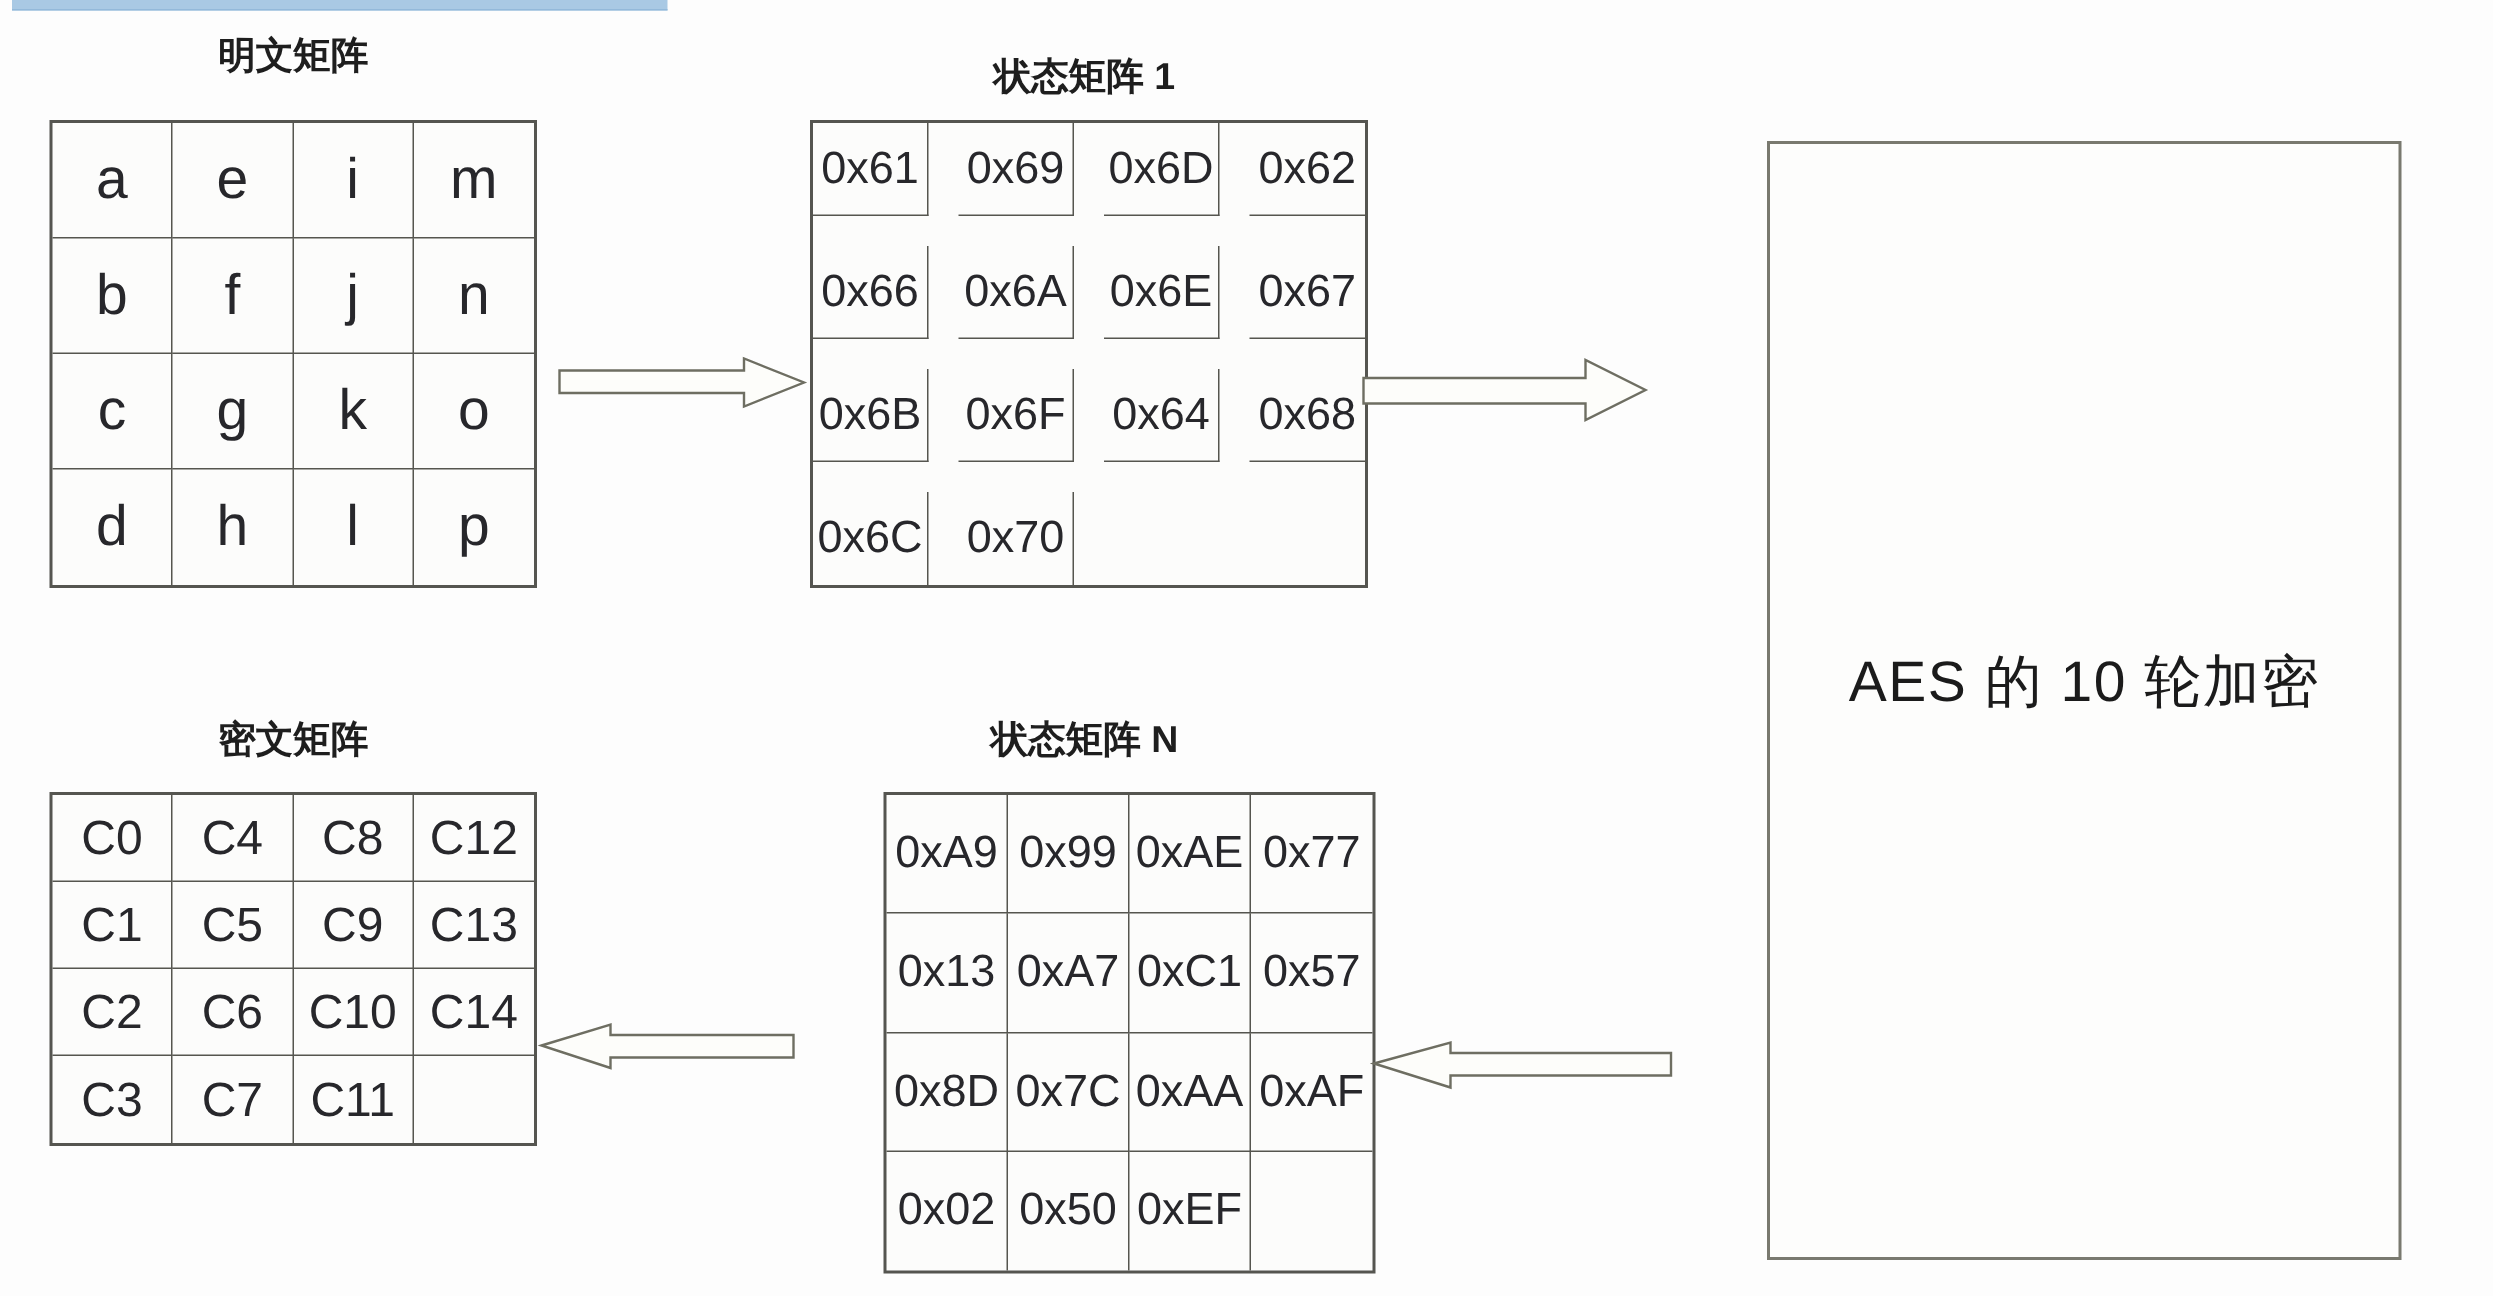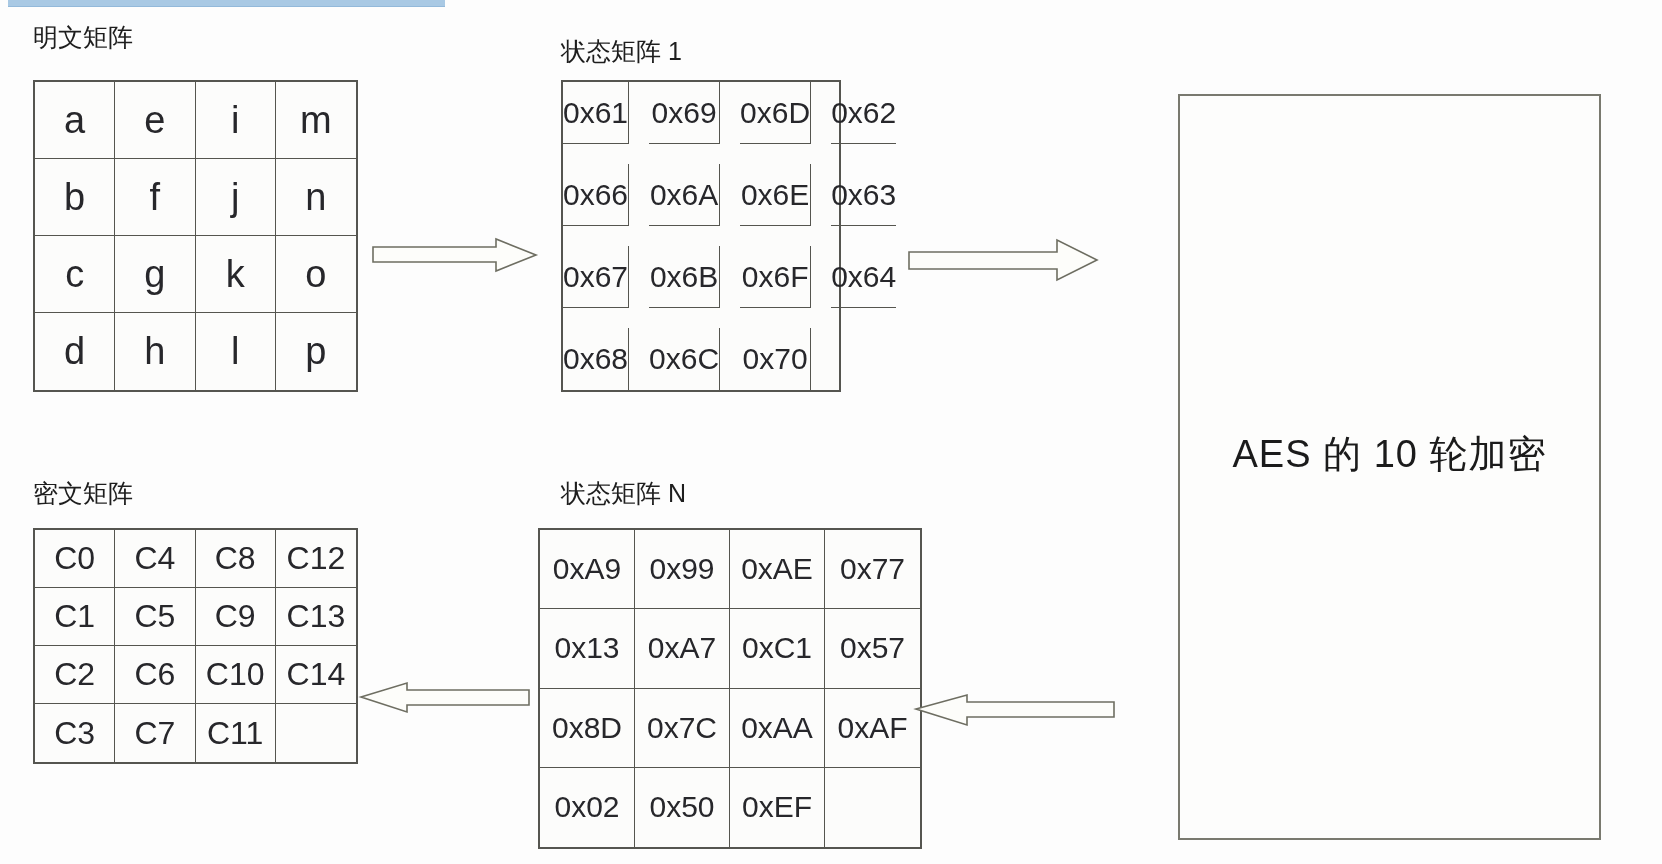--- a/index.html
+++ b/index.html
@@ -2,21 +2,21 @@
 <html><head>
 <meta charset="utf-8">
 <style>
   html,body{margin:0;padding:0;background:#fdfdfd;}
   .canvas{
     position:relative;width:1662px;height:864px;background:#fdfdfd;overflow:hidden;
     font-family:"Liberation Sans","DejaVu Sans",sans-serif;color:#262626;
   }
   .accent-line{position:absolute;left:8px;top:0;width:437px;height:6px;background:#a9c9e4;border-bottom:1px solid #93b9da;}
   .matrix-title{
-    position:absolute;font-size:25px;font-weight:400;color:#1e1e1e;line-height:30px;
+    position:absolute;text-align:center;font-size:25px;font-weight:700;color:#1e1e1e;line-height:30px;
   }
   .matrix{
     position:absolute;display:grid;grid-template-columns:repeat(4,1fr);grid-template-rows:repeat(4,1fr);
     border:2px solid #555550;background:#fcfcfb;box-sizing:border-box;
   }
   .matrix .cell{
     display:flex;align-items:center;justify-content:center;
     border-right:1.5px solid #55554f;border-bottom:1.5px solid #55554f;
     color:#27272b;box-sizing:border-box;
   }
@@ -55,29 +55,28 @@
     <div class="cell">g</div>
     <div class="cell">k</div>
     <div class="cell">o</div>
     <div class="cell">d</div>
     <div class="cell">h</div>
     <div class="cell">l</div>
     <div class="cell">p</div>
   </div>
 
   <div class="matrix-title" style="left:561px;top:36px;width:324px;">状态矩阵 1</div>
-  <div class="matrix hex" style="left:561px;top:80px;width:280px;height:312px;gap:20px;">
+  <div class="matrix hex" style="left:540px;top:80px;width:372px;height:312px;gap:20px;">
     <div class="cell">0x61</div>
     <div class="cell">0x69</div>
     <div class="cell">0x6D</div>
     <div class="cell">0x62</div>
     <div class="cell">0x66</div>
     <div class="cell">0x6A</div>
     <div class="cell">0x6E</div>
-    <div class="cell">0x63</div>
     <div class="cell">0x67</div>
     <div class="cell">0x6B</div>
     <div class="cell">0x6F</div>
     <div class="cell">0x64</div>
     <div class="cell">0x68</div>
     <div class="cell">0x6C</div>
     <div class="cell">0x70</div>
   </div>
 
   <div class="matrix-title" style="left:33px;top:478px;width:325px;">密文矩阵</div>
@@ -93,21 +92,21 @@
     <div class="cell">C2</div>
     <div class="cell">C6</div>
     <div class="cell">C10</div>
     <div class="cell">C14</div>
     <div class="cell">C3</div>
     <div class="cell">C7</div>
     <div class="cell">C11</div>
   </div>
 
   <div class="matrix-title" style="left:561px;top:478px;width:324px;">状态矩阵 N</div>
-  <div class="matrix hex" style="left:538px;top:528px;width:384px;height:321px;">
+  <div class="matrix hex" style="left:589px;top:528px;width:328px;height:321px;">
     <div class="cell">0xA9</div>
     <div class="cell">0x99</div>
     <div class="cell">0xAE</div>
     <div class="cell">0x77</div>
     <div class="cell">0x13</div>
     <div class="cell">0xA7</div>
     <div class="cell">0xC1</div>
     <div class="cell">0x57</div>
     <div class="cell">0x8D</div>
     <div class="cell">0x7C</div>

